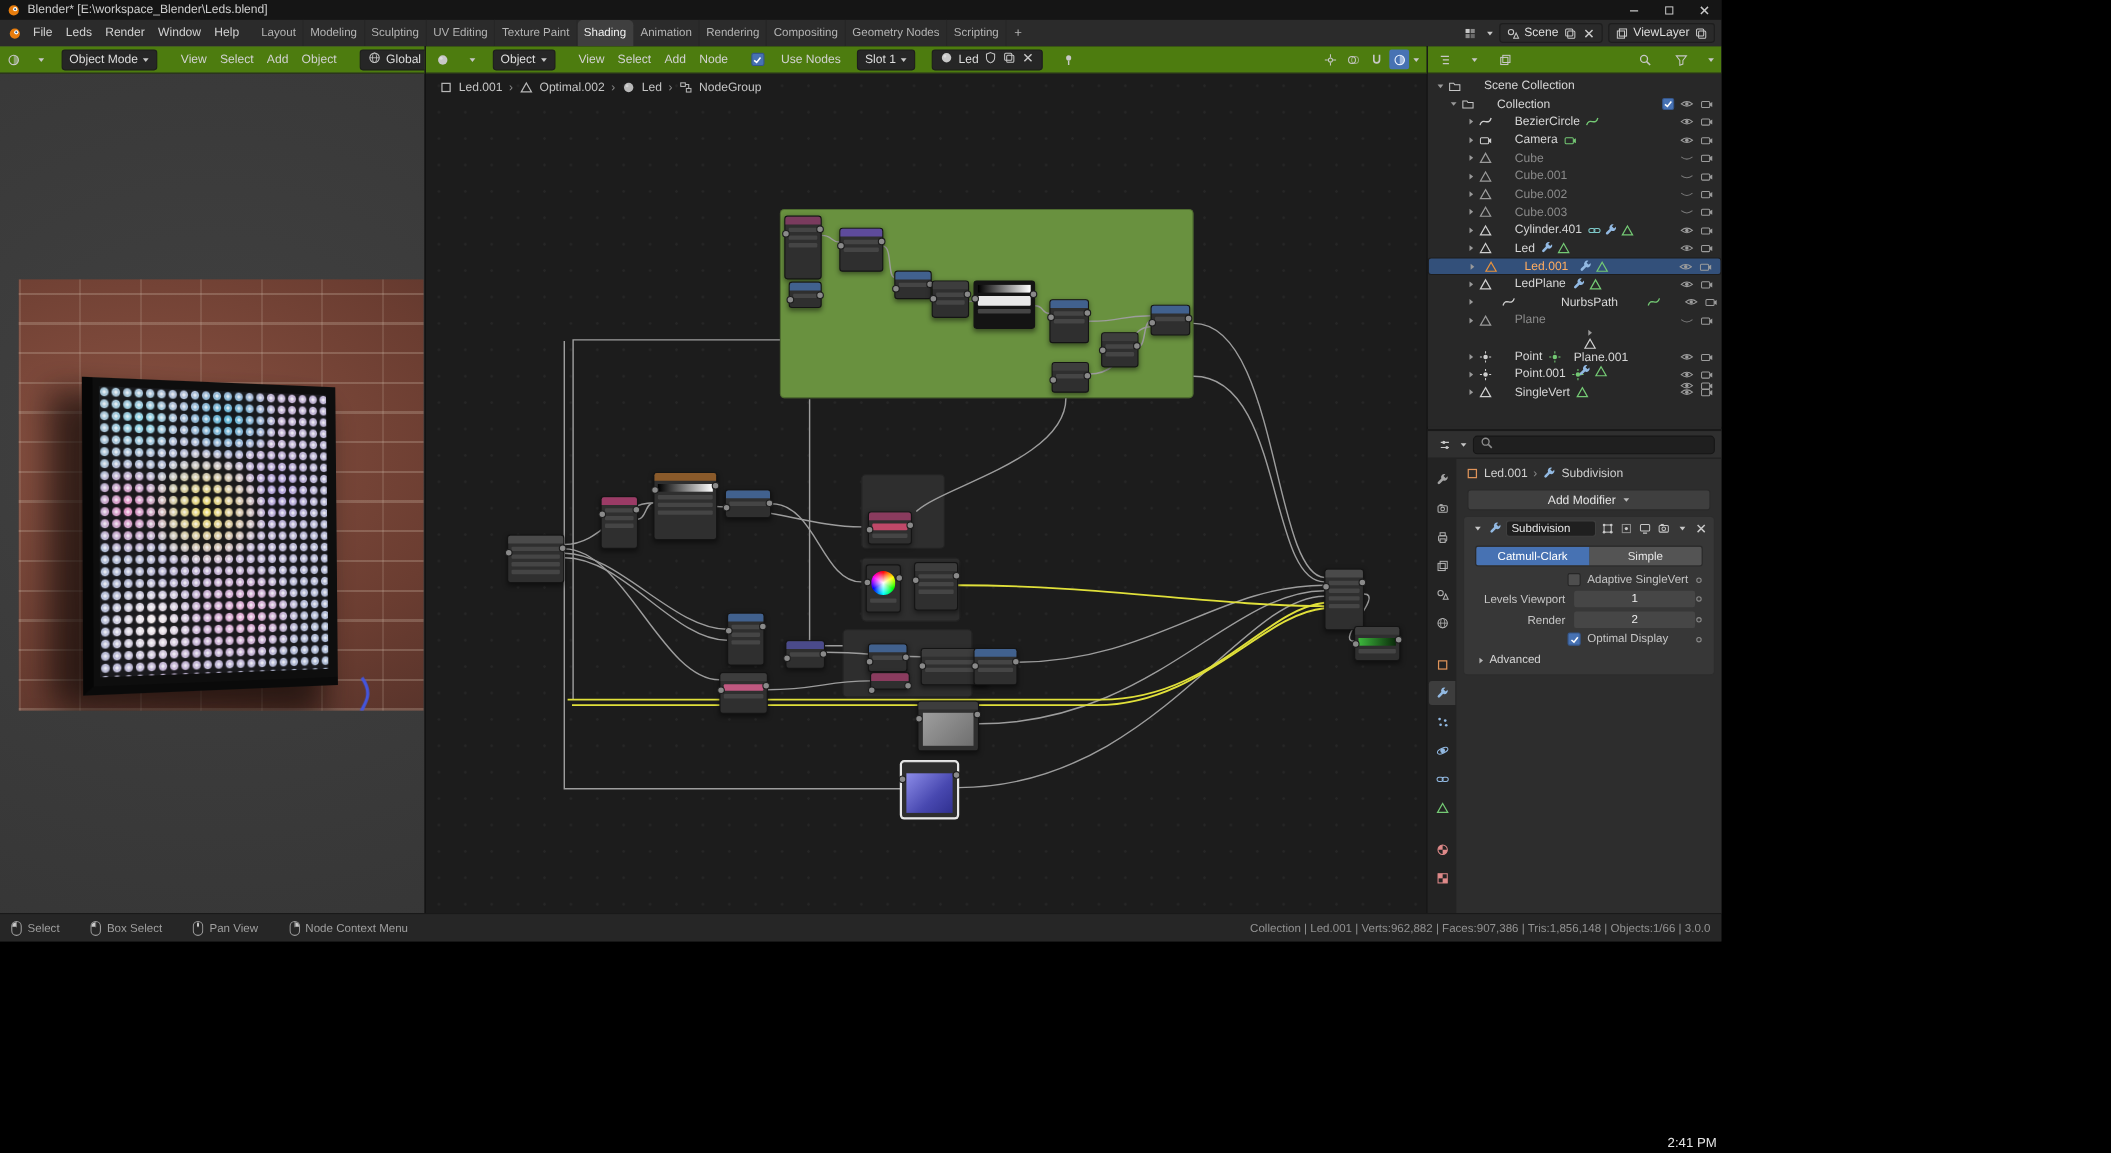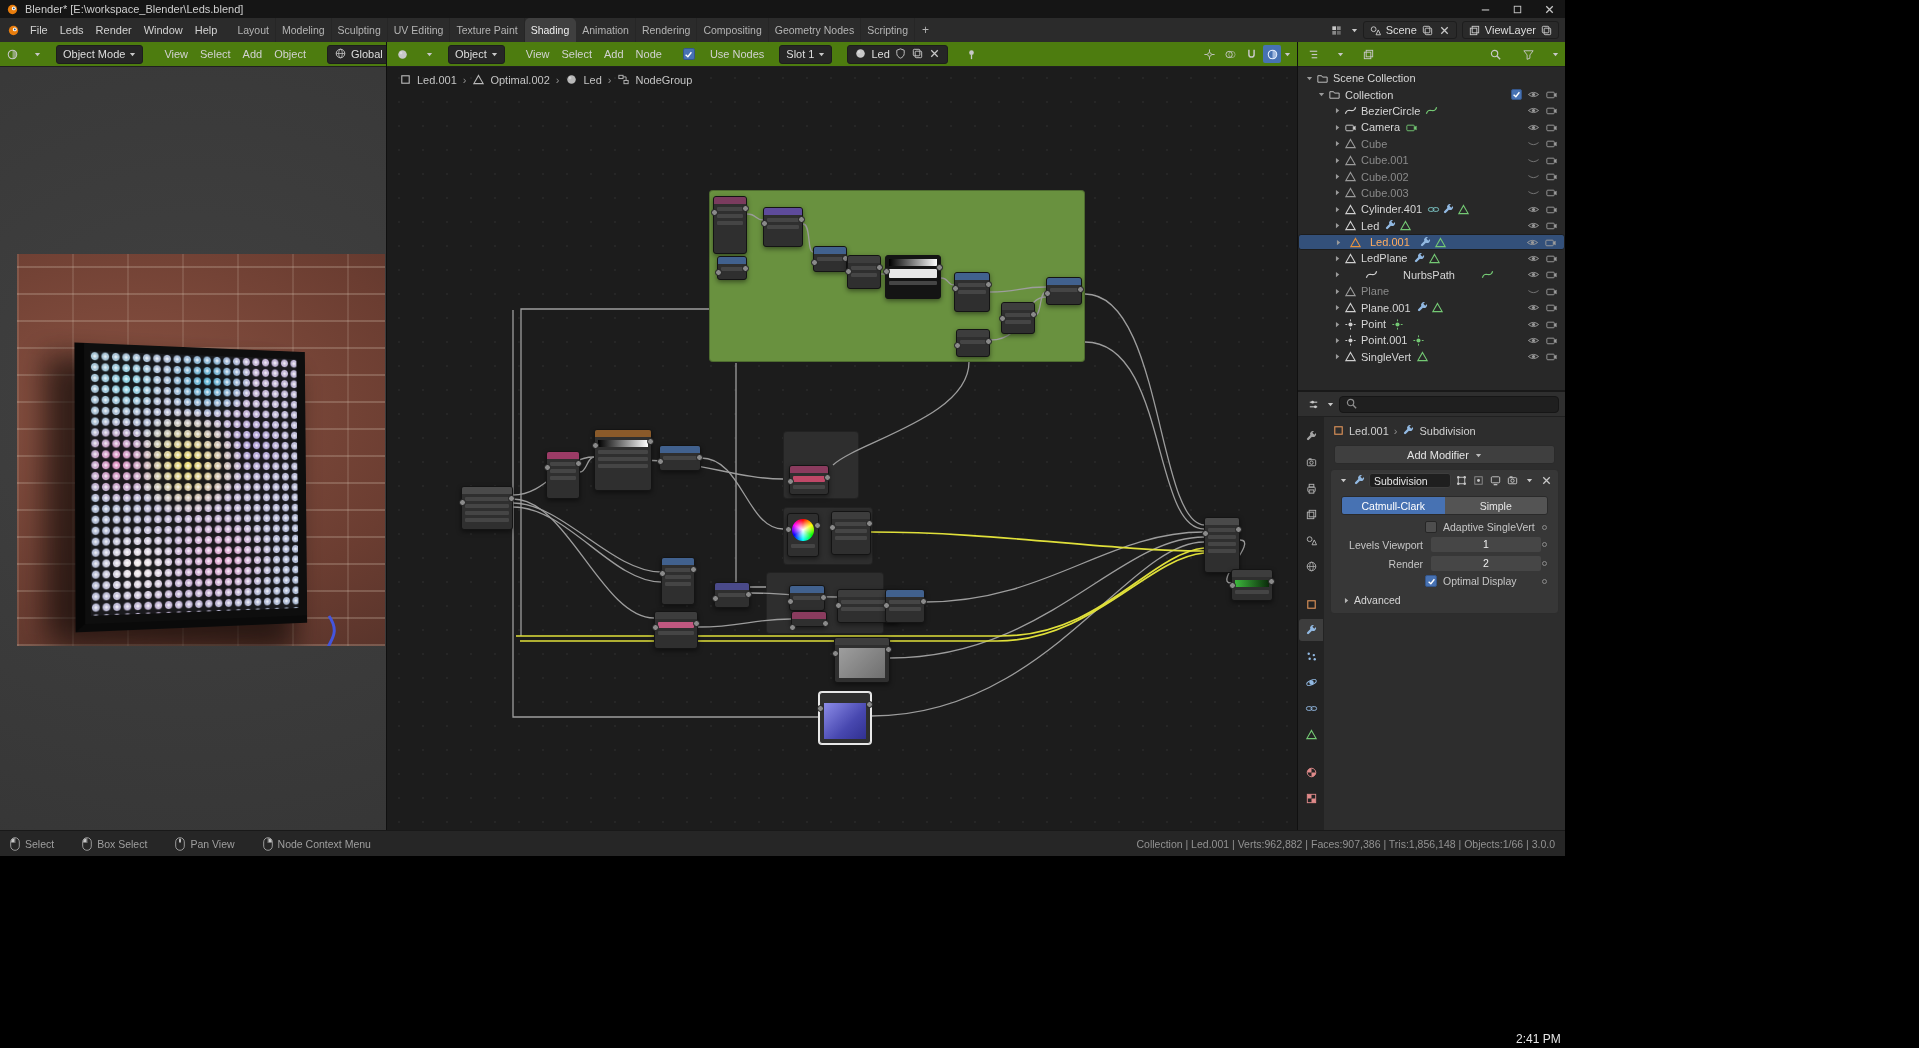--- a/index.html
+++ b/index.html
@@ -86,21 +86,21 @@
   .node.sel .thumb{background:linear-gradient(135deg,#8c8ce8,#4848b0 60%,#303090)}
   .node .wheel{width:22px;height:22px;border-radius:50%;margin:5px auto 0;background:radial-gradient(circle,#fff 0%,rgba(255,255,255,0) 65%),conic-gradient(#f00,#ff0,#0f0,#0ff,#00f,#f0f,#f00)}
 
   
   .rightcol{position:absolute;top:42px;left:1298px;width:267px;height:788px;background:#282828}
   .outliner{position:absolute;top:0;left:0;right:0;height:346px;background:#282828;overflow:hidden}
   .spacer{flex:1}
   .tree{position:absolute;top:25px;left:0;right:0;bottom:0;padding-top:3px;overflow:hidden}
   .orow{height:16.4px;display:flex;align-items:center;padding-right:4px;font-size:11px;color:#d6d6d6;white-space:nowrap}
   .orow.sel{background:#33507a}
-  .orow .oname{margin-left:4px}
+  .orow .oname{margin-left:20px}
   .orow .oname.dim{color:#8a8a8a}
   .orow .oname.act{color:#ffac5f}
   .orow .badges{display:flex;gap:2px;margin-left:5px;align-items:center}
   .orow .rgt{margin-left:auto;display:flex;gap:5px;align-items:center;padding-right:3px}
   .ocaret{width:14px;display:flex;justify-content:center;flex:none}
 
   .props{position:absolute;top:348px;left:0;right:0;bottom:0;background:#2d2d2d;border-top:2px solid #191919}
   .props-hd{position:absolute;top:0;left:0;right:0;height:25px;background:#2f2f2f;border-bottom:1px solid #202020;display:flex;align-items:center;padding:0 6px;gap:5px;z-index:5}
   .psearch{flex:1;height:17px;background:#1f1f1f;border:1px solid #161616;border-radius:4px;display:flex;align-items:center;padding:0 5px;gap:4px}
   .ptabs{position:absolute;top:25px;left:0;width:26px;bottom:0;background:#232323;display:flex;flex-direction:column;align-items:center;padding-top:8px;gap:4px}
@@ -1099,21 +1099,21 @@
                   </svg>
                 </span>
                 <span class="picon">
                   <svg width="13" height="13" viewBox="0 0 14 14" xmlns="http://www.w3.org/2000/svg">
                     <rect x="2" y="4.5" width="8" height="6" rx="1" fill="none" stroke="#9c9c9c"></rect>
                     <path d="M10 6.5 L12.5 5 v5 L10 8.5Z" fill="#9c9c9c"></path>
                   </svg>
                 </span>
               </span>
             </div>
-            <div class="orow" style="padding-left: 32px;">
+            <div class="orow" style="padding-left: 32px; flex-direction: column;">
               <span class="ocaret">
                 <svg width="7" height="7" viewBox="0 0 8 8">
                   <path d="M2.2 1 L6 4 L2.2 7Z" fill="#9a9a9a"></path>
                 </svg>
               </span>
               <span class="picon">
                 <svg width="13" height="13" viewBox="0 0 14 14" xmlns="http://www.w3.org/2000/svg">
                   <path d="M7 2.6 L12 11.4 H2Z" fill="none" stroke="#cfcfcf" stroke-width="1.2"></path>
                 </svg>
               </span>

